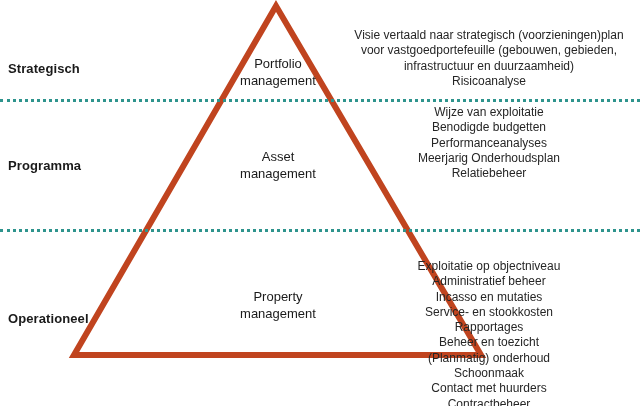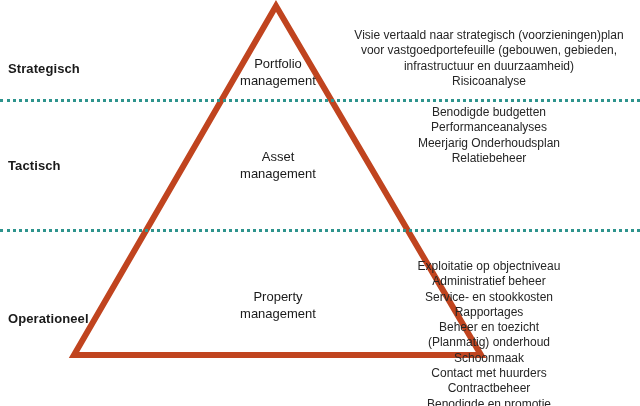--- a/index.html
+++ b/index.html
@@ -90,21 +90,21 @@
 <div id="canvas">
 
   <svg id="pyramid-svg" viewBox="0 0 640 406" aria-hidden="true">
     <polygon points="276,6 481,355 74,355" fill="none" stroke="#C0441F" stroke-width="6" stroke-linejoin="miter"></polygon>
   </svg>
 
   <div class="divider" id="divider-strategisch-tactisch" style="border-top-color: rgb(46, 148, 141);"></div>
   <div class="divider" id="divider-tactisch-operationeel" style="border-top-color: rgb(46, 148, 141);"></div>
 
   <div class="level-label" id="level-label-strategisch">Strategisch</div>
-  <div class="level-label" id="level-label-tactisch">Tactisch</div>
+  <div class="level-label" id="level-label-tactisch">Programma</div>
   <div class="level-label" id="level-label-operationeel">Operationeel</div>
 
   <div class="tier-label" id="tier-label-portfolio">
     <span>Portfolio</span><br>
     <span>management</span>
   </div>
 
   <div class="tier-label" id="tier-label-asset">
     <span>Asset</span><br>
     <span>management</span>
@@ -116,29 +116,31 @@
   </div>
 
   <div class="desc-block" id="desc-block-strategisch">
     <span class="desc-line">Visie vertaald naar strategisch (voorzieningen)plan</span>
     <span class="desc-line">voor vastgoedportefeuille (gebouwen, gebieden,</span>
     <span class="desc-line">infrastructuur en duurzaamheid)</span>
     <span class="desc-line">Risicoanalyse</span>
   </div>
 
   <div class="desc-block" id="desc-block-tactisch">
+    <span class="desc-line">Wijze van exploitatie</span>
     <span class="desc-line">Benodigde budgetten</span>
     <span class="desc-line">Performanceanalyses</span>
     <span class="desc-line">Meerjarig Onderhoudsplan</span>
     <span class="desc-line">Relatiebeheer</span>
   </div>
 
   <div class="desc-block" id="desc-block-operationeel">
     <span class="desc-line">Exploitatie op objectniveau</span>
     <span class="desc-line">Administratief beheer</span>
+    <span class="desc-line">Incasso en mutaties</span>
     <span class="desc-line">Service- en stookkosten</span>
     <span class="desc-line">Rapportages</span>
     <span class="desc-line">Beheer en toezicht</span>
     <span class="desc-line">(Planmatig) onderhoud</span>
     <span class="desc-line">Schoonmaak</span>
     <span class="desc-line">Contact met huurders</span>
     <span class="desc-line">Contractbeheer</span>
     <span class="desc-line">Benodigde en promotie</span>
   </div>
 

